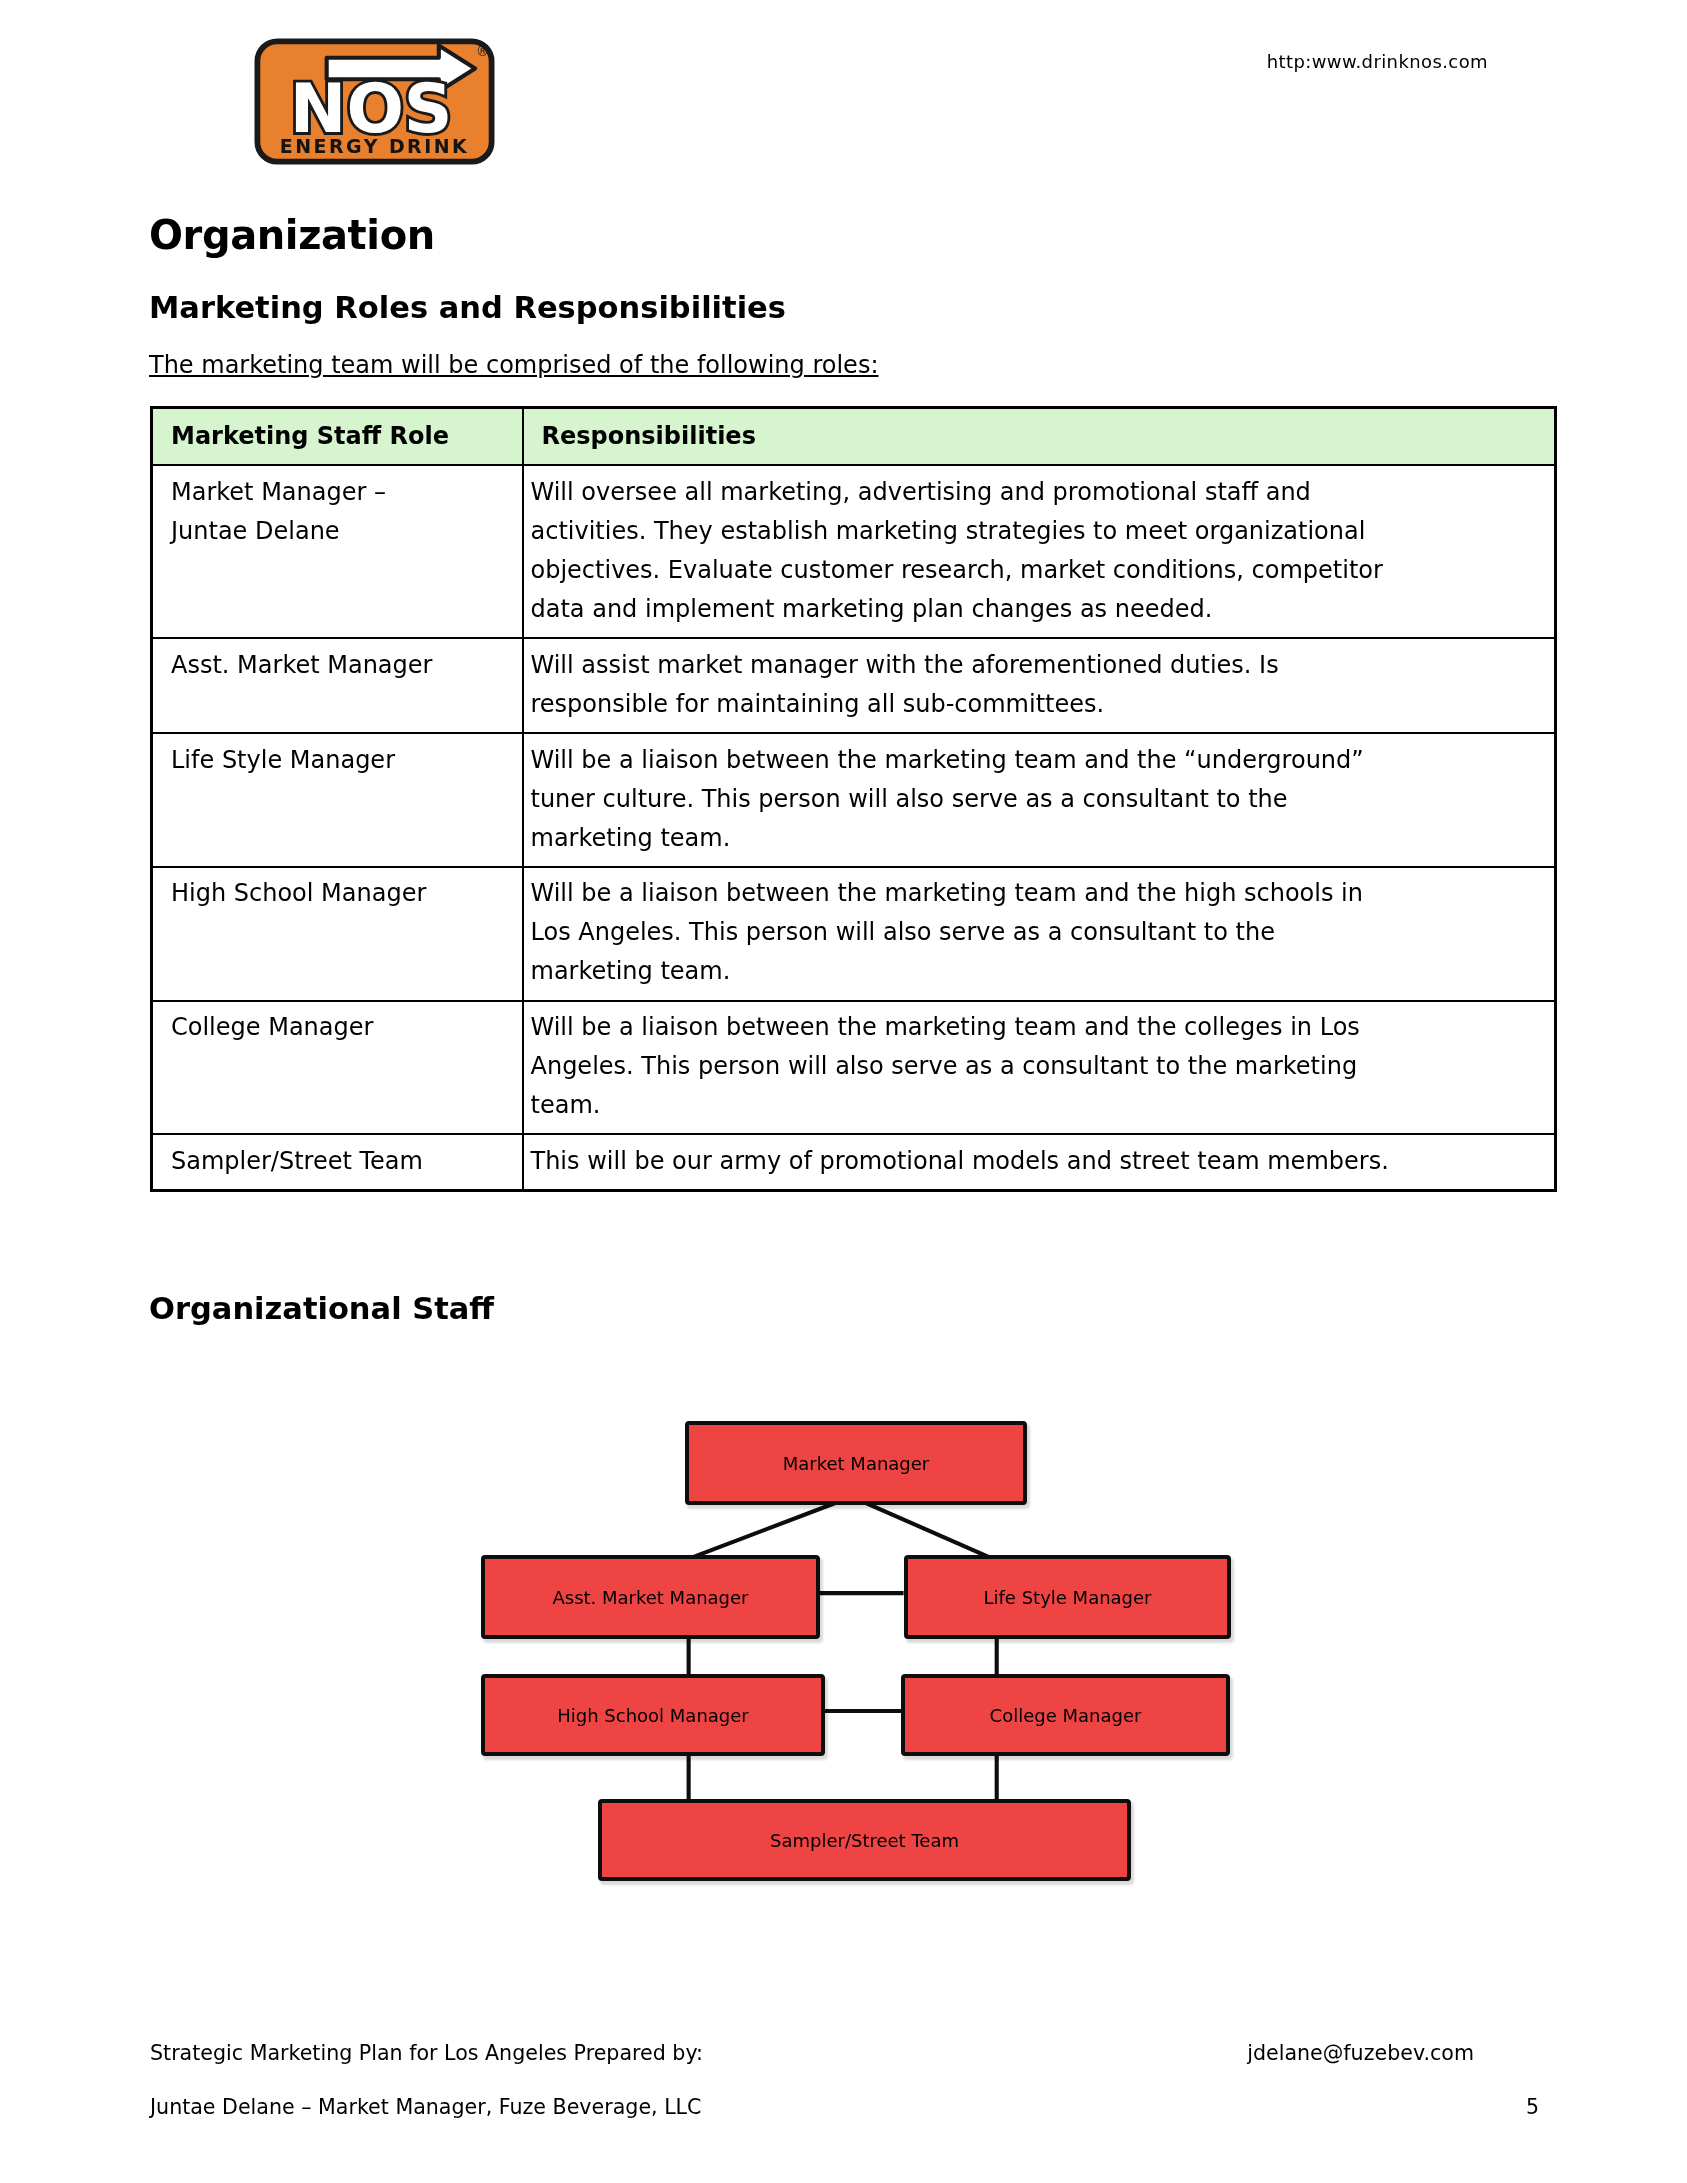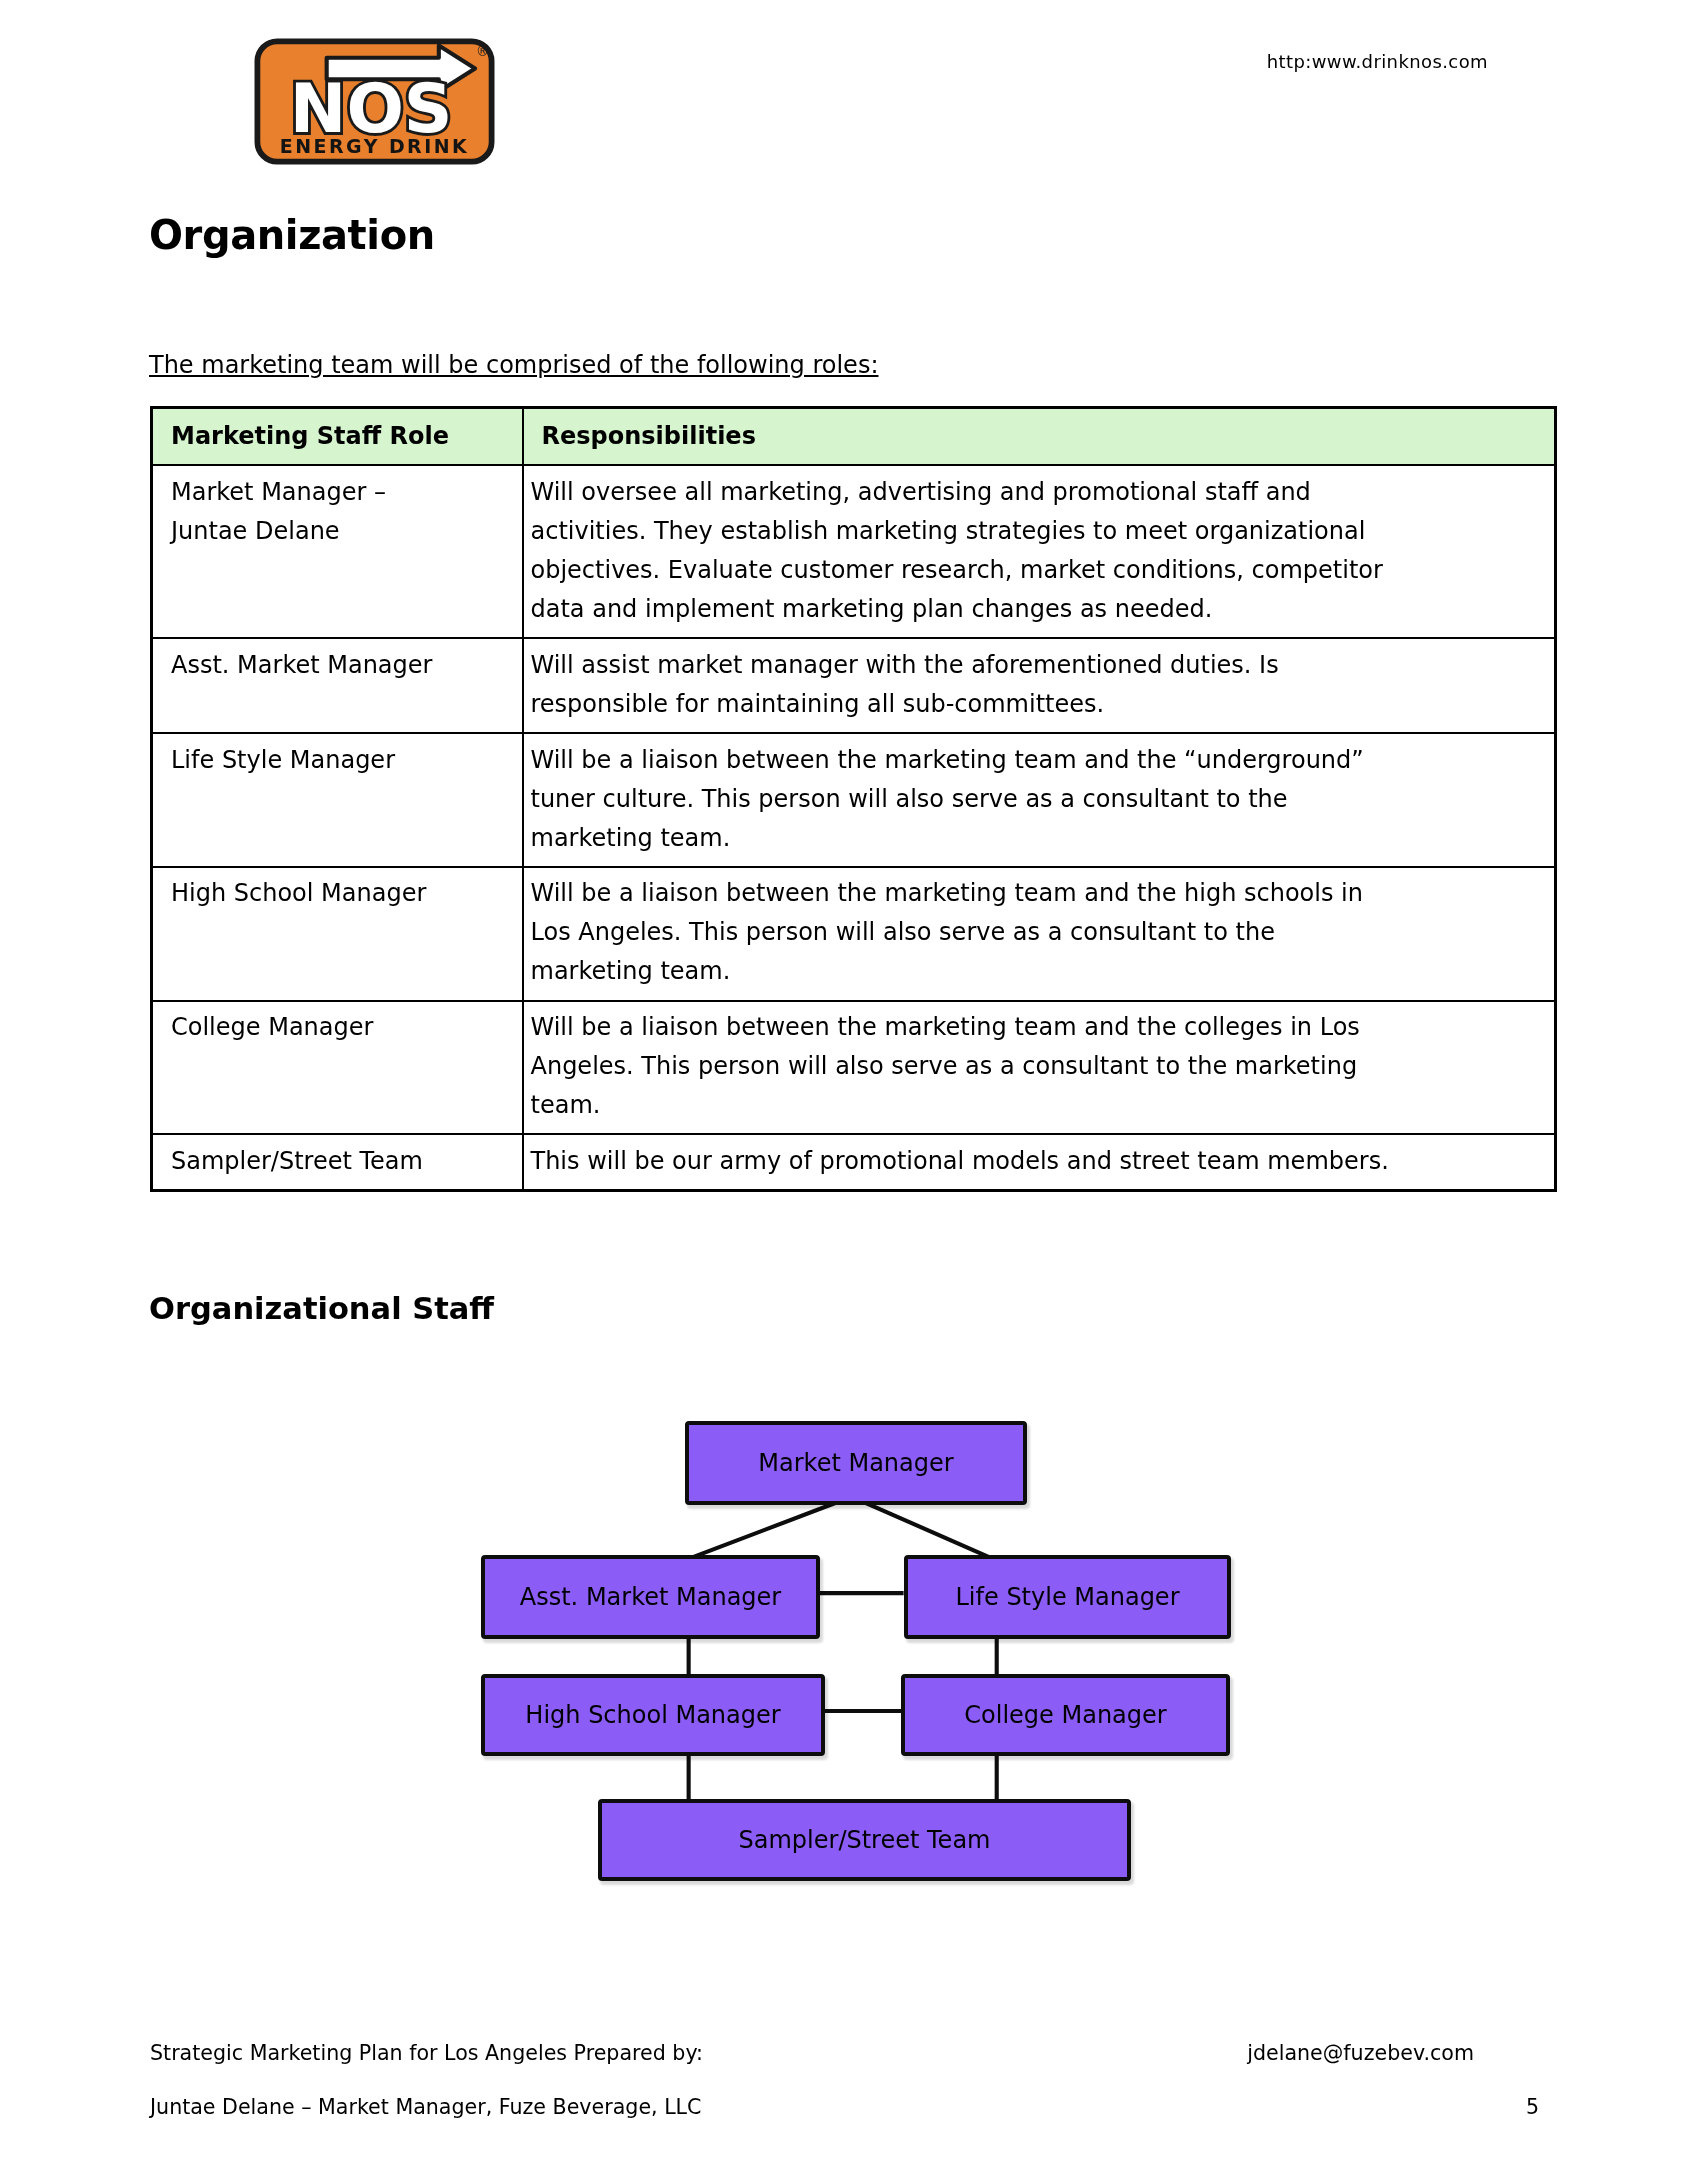--- a/index.html
+++ b/index.html
@@ -91,28 +91,28 @@
   
   .connectors {
     position: absolute;
     left: 0; top: 0;
     width: 1687px;
     height: 2183px;
     pointer-events: none;
   }
   .org-node {
     position: absolute;
-    background: #8b5cf6;
+    background: #ef4444;
     border: 4.1px solid #0d0d0d;
     border-radius: 4.1px;
     box-shadow: 2.5px 3.3px 2.5px rgba(0,0,0,0.15);
     display: flex;
     align-items: center;
     justify-content: center;
-    font-size: 24px;
+    font-size: 18px;
     text-align: center;
   }
   #node-market  { left: 685px;  top: 1421px; width: 334px; height: 76px; }
   #node-asst    { left: 481px;  top: 1555px; width: 331px; height: 76px; }
   #node-life    { left: 904px; top: 1555px; width: 319px; height: 76px; }
   #node-high    { left: 481px;  top: 1674px; width: 336px; height: 74px; }
   #node-college { left: 901px; top: 1674px; width: 321px; height: 74px; }
   #node-sampler { left: 598px;  top: 1799px; width: 525px; height: 74px; }
 
   
@@ -133,20 +133,21 @@
       <polygon points="88,24 224,24 224,9 268,37 224,65 224,50 88,50" fill="#ffffff" stroke="#1a1a1a" stroke-width="5" stroke-linejoin="round"></polygon>
       <text x="142" y="114" text-anchor="middle" font-size="82" font-weight="bold" fill="#ffffff" stroke="#1a1a1a" stroke-width="7" paint-order="stroke" font-family="DejaVu Sans, sans-serif">NOS</text>
       <text x="277" y="22" text-anchor="middle" font-size="16" fill="#1a1a1a" font-family="DejaVu Sans, sans-serif">®</text>
       <text x="146" y="140" text-anchor="middle" font-size="23" font-weight="bold" fill="#141414" letter-spacing="3" font-family="DejaVu Sans, sans-serif">ENERGY DRINK</text>
     </svg>
   </div>
 
   <div class="site-url">http:www.drinknos.com</div>
 
   <h1 class="h1">Organization</h1>
+  <h2 class="h2 h2-roles">Marketing Roles and Responsibilities</h2>
   <p class="intro">The marketing team will be comprised of the following roles:</p>
 
   <table class="roles">
     <colgroup>
         <col class="c1">
         <col class="c2">
       </colgroup>
     <thead>
       <tr>
         <th>Marketing Staff Role</th>

